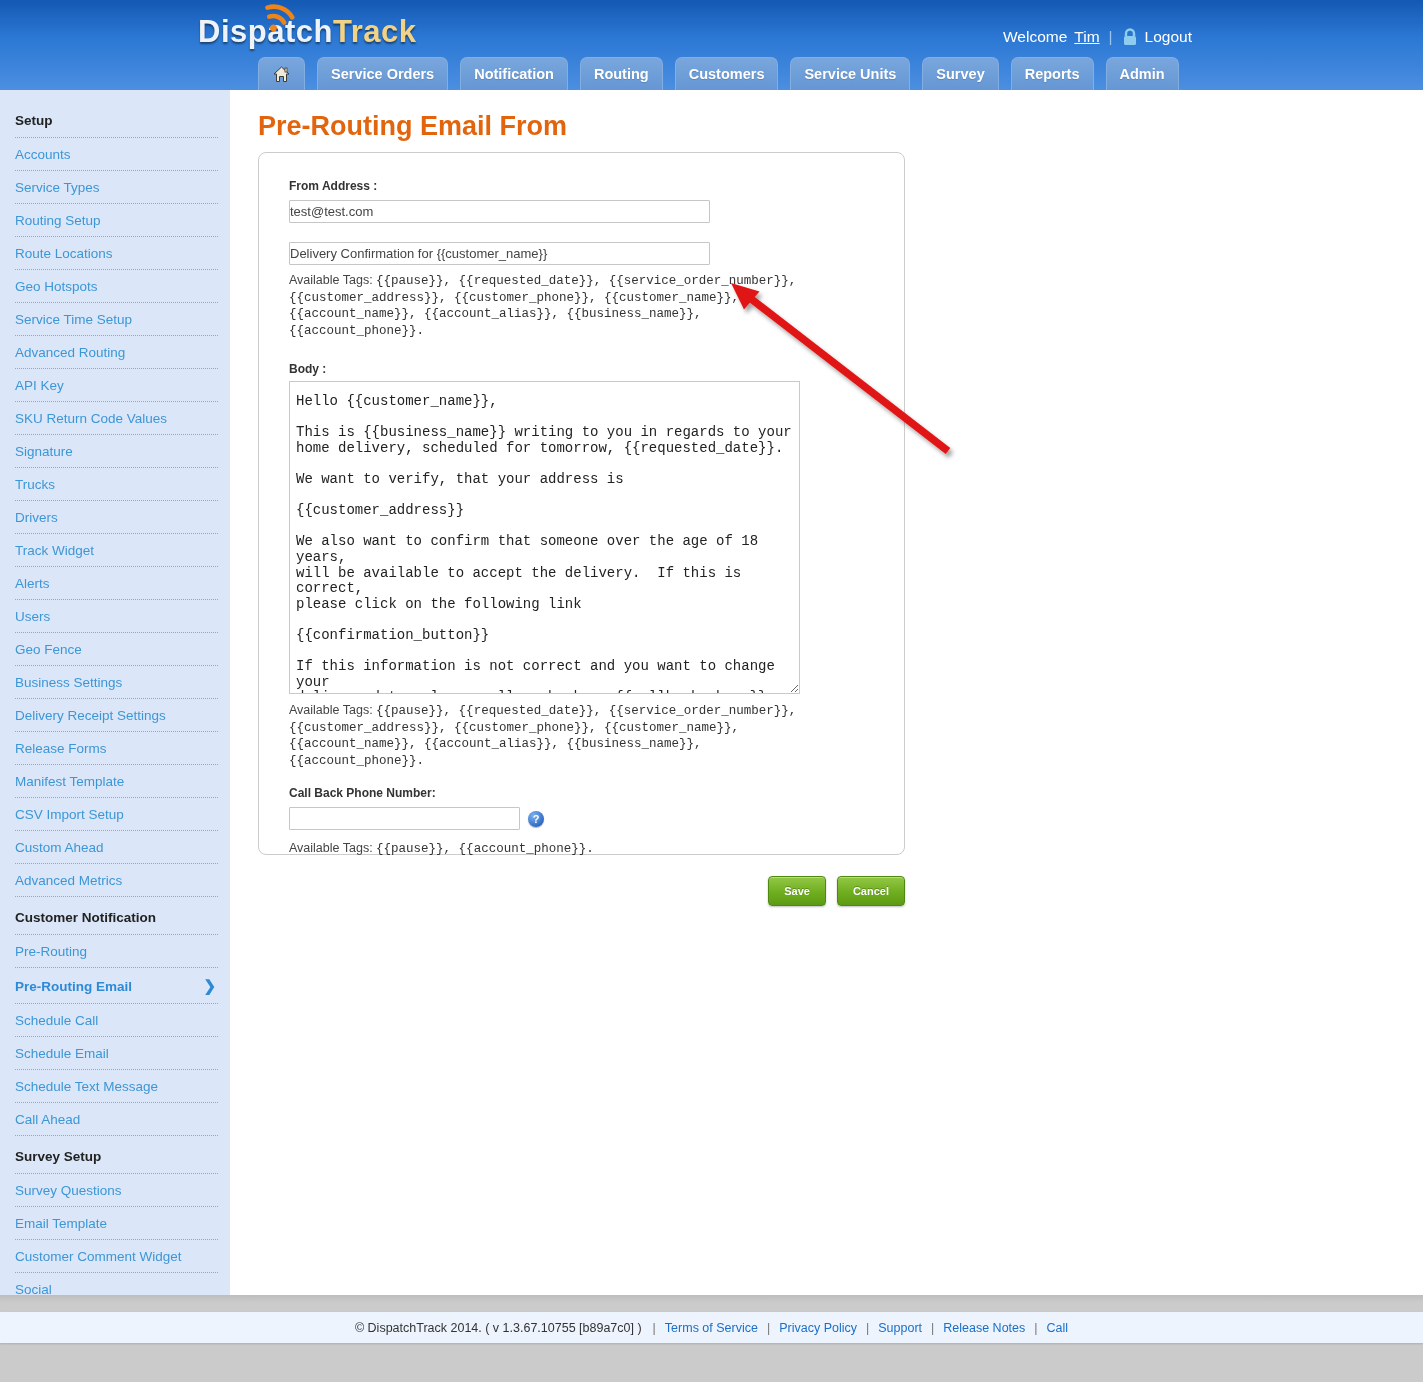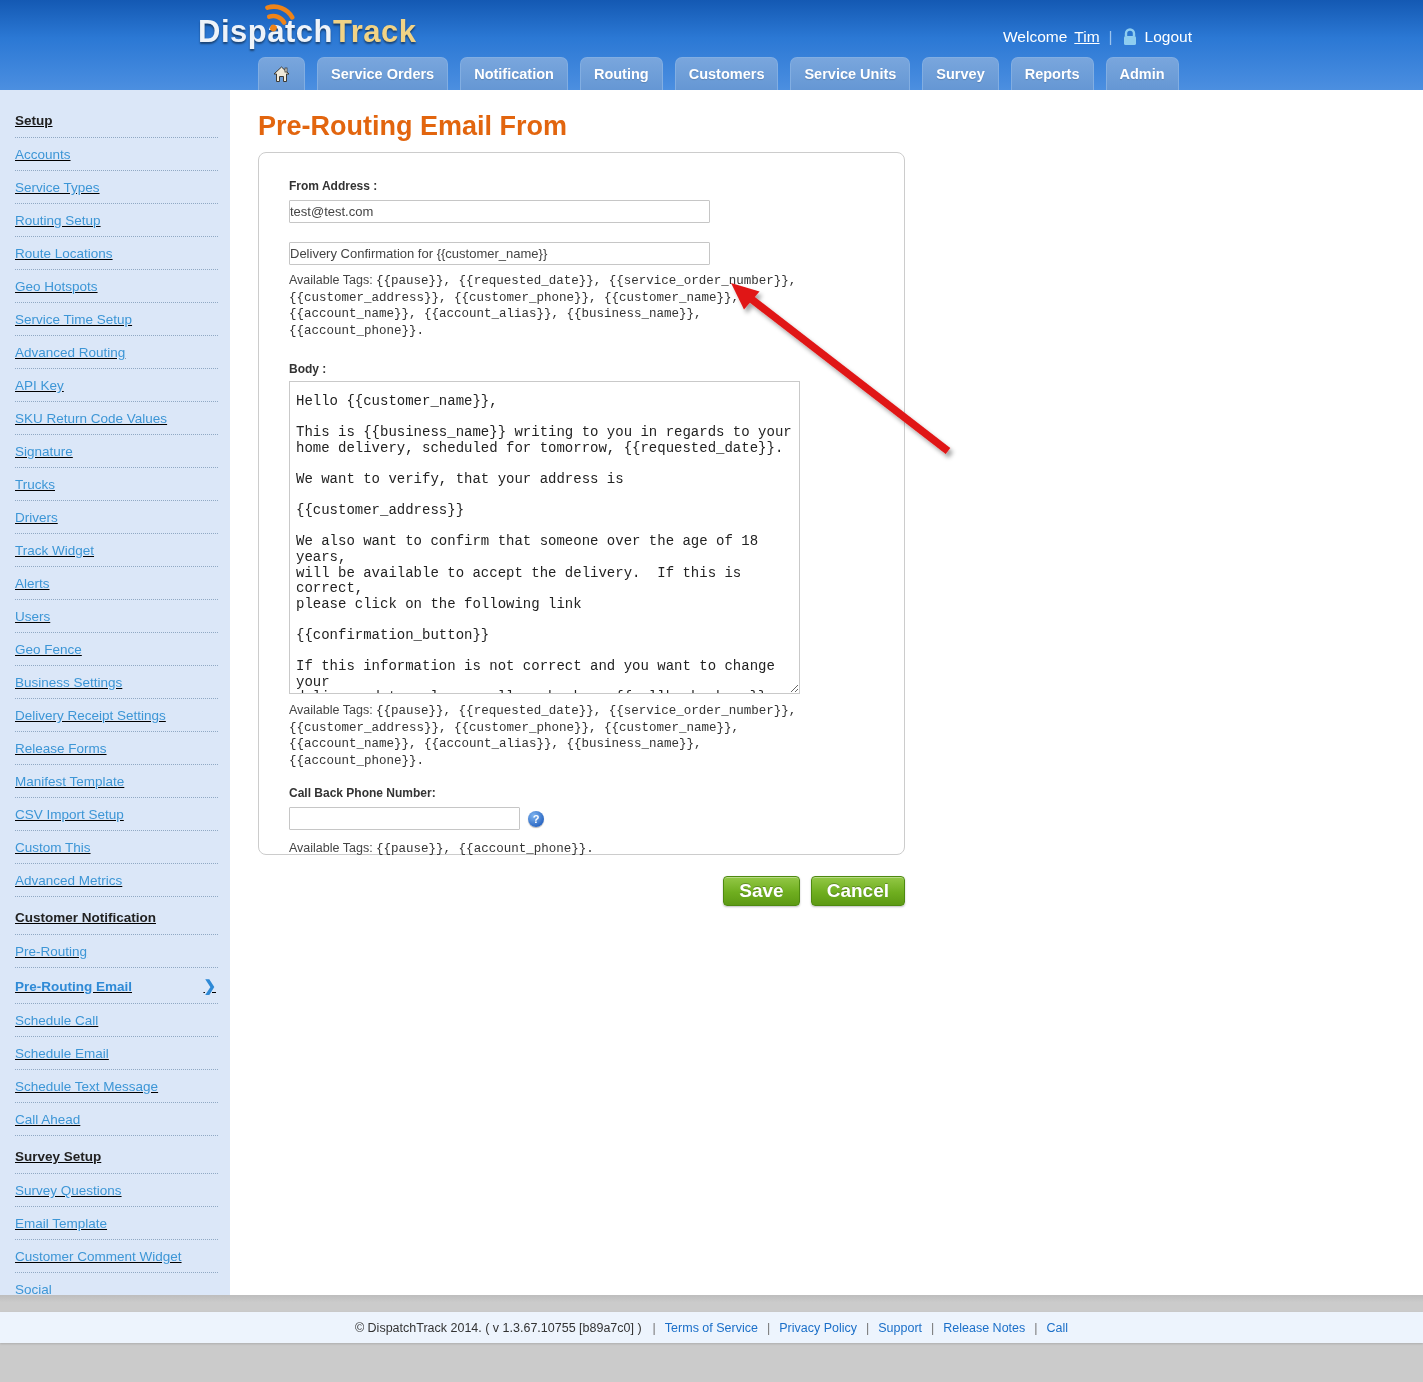--- a/index.html
+++ b/index.html
@@ -26,21 +26,21 @@
     display:block; height:33px; line-height:33px; padding:0 13px;
     background:linear-gradient(180deg,#79a6dd 0%,#6597d4 100%);
     border:1px solid #82aee2; border-bottom:none;
     border-radius:7px 7px 0 0; color:#fff; font-size:14.5px; font-weight:bold;
     text-decoration:none; text-shadow:0 1px 1px rgba(0,0,0,0.15); cursor:pointer; white-space:nowrap;
   }
   .tab-home { padding:0 14px; display:flex; align-items:center; }
 
   
   .strip { position:absolute; top:90px; left:0; width:100%; height:5px; background:#dbe8f8; }
-  .sidebar { position:absolute; top:90px; left:0; width:230px; height:1205px; background:#dbe7f8; padding:10px 12px 0 15px;text-decoration:underline; }
+  .sidebar { position:absolute; top:90px; left:0; width:230px; height:1205px; background:#dbe7f8; padding:10px 12px 0 15px; }
   .sb-header { font-size:13.5px; font-weight:bold; color:#222; padding:13px 0 9px 0; border-bottom:1px dotted #90a9c4; }
   .sb-item { display:flex; justify-content:space-between; align-items:center; font-size:13.5px; color:#3d96d6; padding:9px 2px 8px 0; border-bottom:1px dotted #90a9c4; text-decoration:none; cursor:pointer; }
   .sb-item.active { font-weight:bold; color:#2f8ad6; }
   .sb-item .chev { font-size:15px; font-weight:bold; color:#2f8ad6; }
 
   
   .main { position:absolute; top:90px; left:230px; width:1193px; height:1205px; background:#fff; }
   .page-title { position:absolute; left:28px; top:21px; font-size:27px; font-weight:bold; color:#e2650e; }
   .panel { position:absolute; left:28px; top:62px; width:647px; height:703px; background:#fff; border:1px solid #ccc; border-radius:8px; padding:26px 0 0 30px; }
   .f-label { font-size:12px; font-weight:bold; color:#333; margin-bottom:7px; }
@@ -52,21 +52,21 @@
   .tags1 { margin-bottom:23px; }
   .body-area { display:block; width:511px; height:313px; border:1px solid #c9c9c9; padding:12px 6px; font-family:"Liberation Mono","DejaVu Sans Mono",monospace; font-size:14px; line-height:15.6px; color:#222; resize:both; overflow:auto; }
   .tags2 { margin-top:9px; margin-bottom:17px; }
   .cb-row { display:flex; align-items:flex-start; gap:8px; margin-bottom:11px; }
   .cb-input { width:231px; }
   .help-icon { display:inline-flex; width:16px; height:16px; margin-top:4px; border-radius:50%; background:radial-gradient(circle at 35% 30%, #7db4f0, #2a66c2 75%); color:#fff; font-size:11px; font-weight:bold; align-items:center; justify-content:center; cursor:pointer; box-shadow:0 1px 1px rgba(0,0,0,0.3); }
   .actions { position:absolute; left:28px; top:786px; width:647px; display:flex; justify-content:flex-end; gap:11px; }
   .btn {
     height:30px; padding:0 15px; border:1px solid #4e8a10; border-radius:4px;
     background:linear-gradient(180deg,#93c846 0%,#6fae1f 55%,#5d9a14 100%);
-    color:#fff; font-family:"Liberation Sans",sans-serif; font-size:19px; font-weight:bold;
+    color:#fff; font-family:"Liberation Sans",sans-serif; font-size:11px; font-weight:bold;
     text-shadow:0 -1px 0 rgba(0,0,0,0.25);
     box-shadow:inset 0 1px 0 rgba(255,255,255,0.35), 0 1px 2px rgba(0,0,0,0.25);
     cursor:pointer;
   }
 
   
   .page-bottom { position:absolute; top:1295px; left:0; width:100%; height:92px; background:linear-gradient(180deg,#bdbdbd 0%,#cbcbcb 8%,#cbcbcb 100%); }
   .footer-bar { position:absolute; top:17px; left:0; width:100%; height:31px; background:#edf4fd; display:flex; align-items:center; justify-content:center; font-size:12.5px; color:#333; box-shadow:0 1px 2px rgba(0,0,0,0.15); }
   .footer-bar a { color:#1b6fc8; text-decoration:none; cursor:pointer; }
   .fsep { color:#777; margin:0 9px; }
@@ -184,21 +184,21 @@
       <a class="sb-item">
         <span>Release Forms</span>
       </a>
       <a class="sb-item">
         <span>Manifest Template</span>
       </a>
       <a class="sb-item">
         <span>CSV Import Setup</span>
       </a>
       <a class="sb-item">
-        <span>Custom This</span>
+        <span>Custom Ahead</span>
       </a>
       <a class="sb-item">
         <span>Advanced Metrics</span>
       </a>
       <div class="sb-header">Customer Notification</div>
       <a class="sb-item">
         <span>Pre-Routing</span>
       </a>
       <a class="sb-item active">
         <span>Pre-Routing Email</span>

